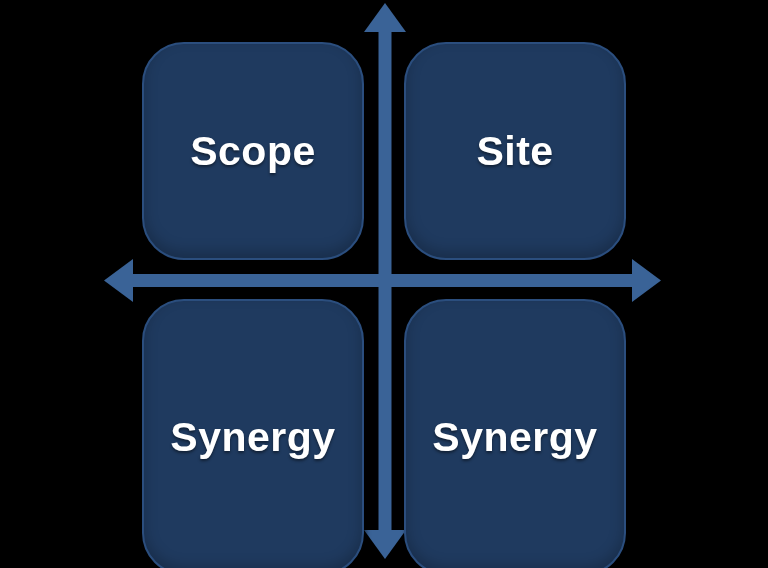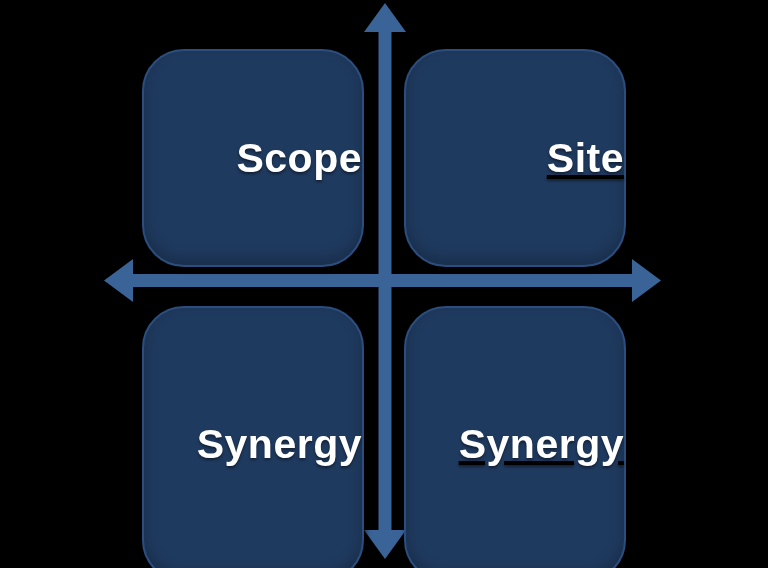--- a/index.html
+++ b/index.html
@@ -29,27 +29,26 @@
   }
   .quad {
     position: absolute;
     width: 222px;
     border-radius: 42px;
     background: var(--box-fill);
     border: 2px solid var(--box-border);
     box-shadow: inset 0 -6px 14px rgba(0,0,0,0.22), 2px 3px 5px rgba(0,0,0,0.55);
     display: flex;
     align-items: center;
-    justify-content: flex-end;
-    margin-top: 7px;
+    justify-content: center;
   }
   .quad.row-top    { top: 42px;  height: 218px; }
   .quad.row-bottom { top: 299px; height: 276px; }
   .quad.col-left   { left: 142px; }
-  .quad.col-right  { left: 404px; text-decoration: underline; }
+  .quad.col-right  { left: 404px; }
   .quad-label {
     color: var(--label-text);
     font-size: 41px;
     font-weight: bold;
     letter-spacing: 0.5px;
     text-shadow: 0 2px 3px rgba(0,0,0,0.45);
     white-space: nowrap;
   }
 </style>
 </head>

